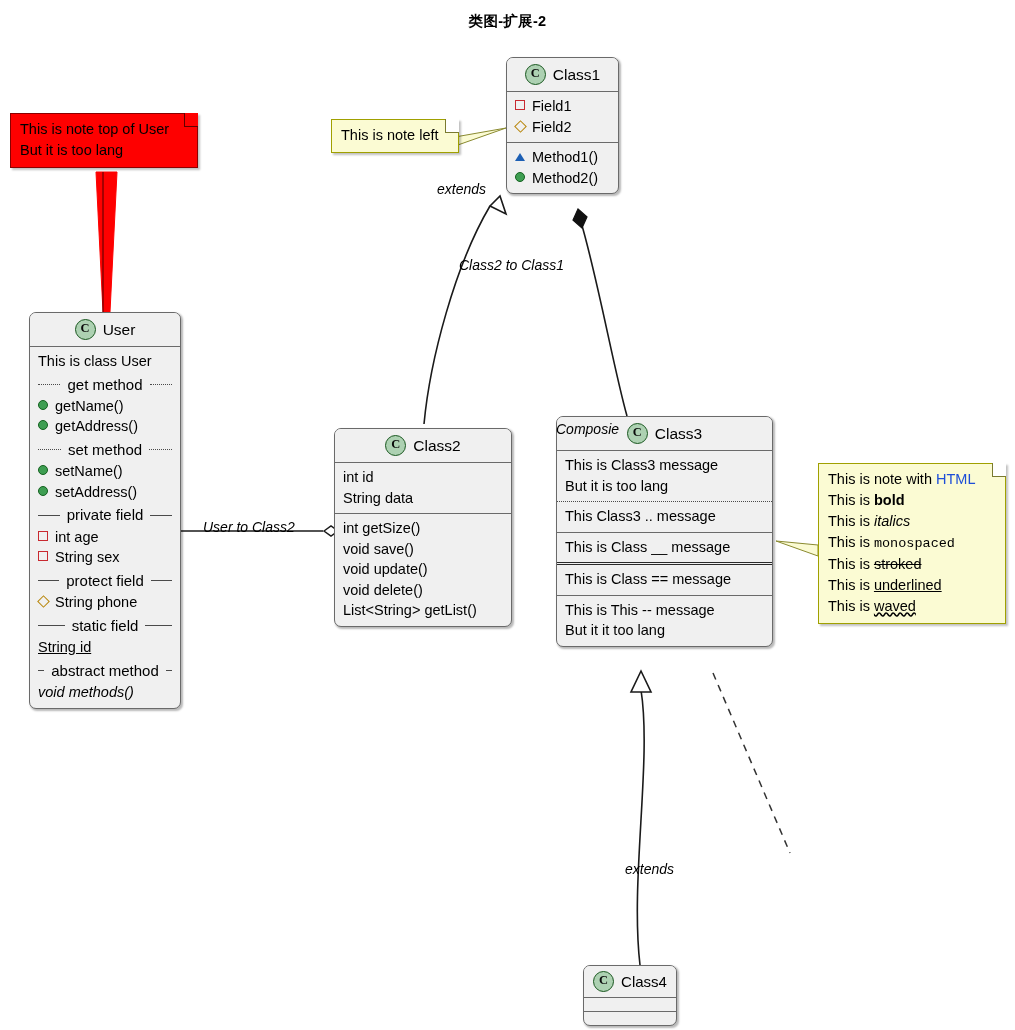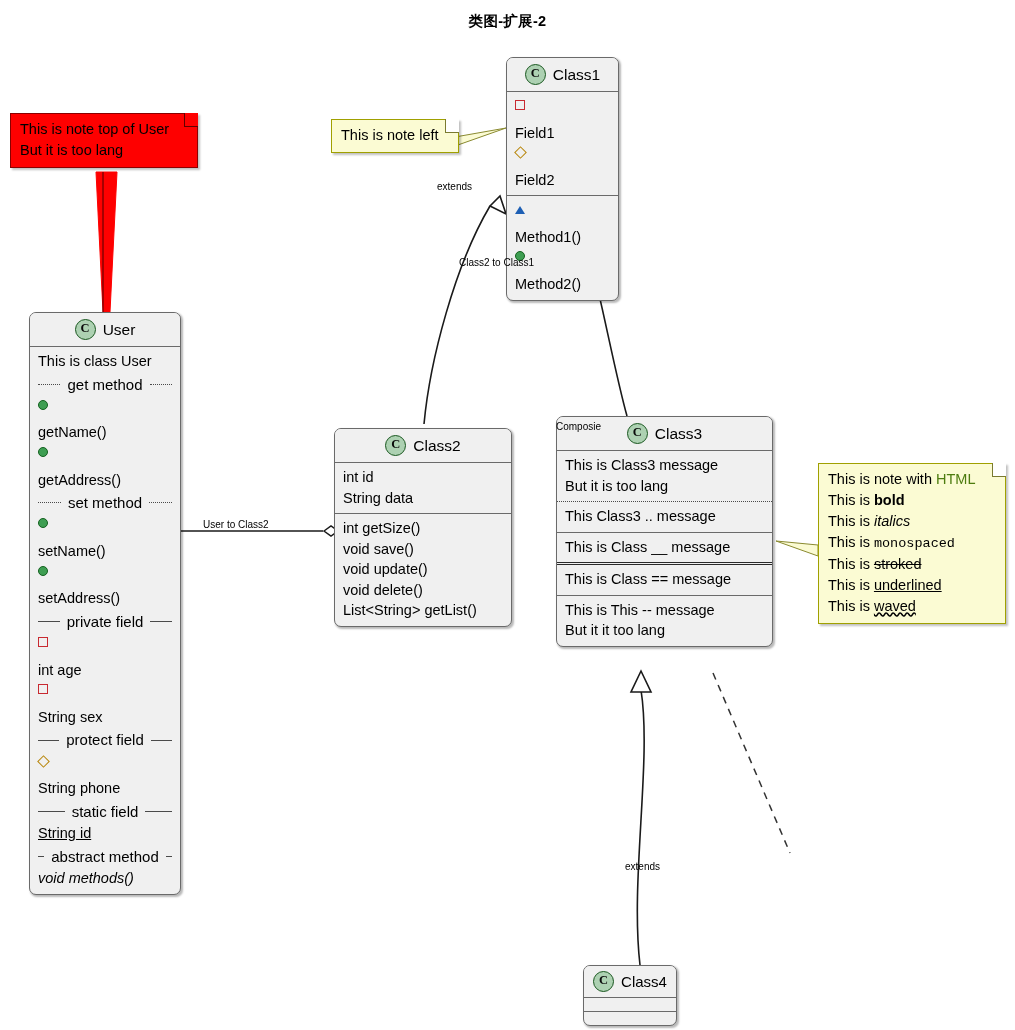--- a/index.html
+++ b/index.html
@@ -76,24 +76,23 @@
   .compartment {
     padding: 4px 8px 5px 8px;
     font-size: 14.5px;
     line-height: 1.42;
   }
   .compartment.empty { height: 13px; padding: 0; }
   .sep-solid  { border-top: 1px solid #6a6a6a; }
   .sep-double { border-top: 3px double #2a2a2a; }
   .row {
     display: flex;
-    align-items: flex-start;
+    align-items: flex-end;
     gap: 6px;
     white-space: nowrap;
-    flex-direction: column;
   }
   .row-text { white-space: nowrap; }
   .u-underline { text-decoration: underline; }
   .u-italic { font-style: italic; }
 
   
   .vis { flex: 0 0 auto; width: 11px; display: inline-block; position: relative; top: -1px; }
   .vis-private-sq {
     width: 8px; height: 8px;
     border: 1.4px solid #c82930;
@@ -166,28 +165,29 @@
     border-left: 1px solid #600000;
     border-bottom: 1px solid #600000;
   }
   .note-line { white-space: nowrap; }
   .html-bold { font-weight: bold; }
   .html-italic { font-style: italic; }
   .html-mono { font-family: "Liberation Mono", "DejaVu Sans Mono", monospace; font-size: 13.5px; }
   .html-strike { text-decoration: line-through; }
   .html-underline { text-decoration: underline; margin-top: 16px; }
   .html-wave { text-decoration: underline; text-decoration-style: wavy; text-underline-offset: 1px; }
-  .html-cyan { color: #4d7c0f; }
+  .html-cyan { color: #1d4ed8; }
 
   
   .edge-label {
     position: absolute;
-    font-size: 10px;
+    font-size: 14px;
     white-space: nowrap;
     background: transparent;
+    font-style: italic;
   }
 </style>
 </head>
 <body>
 
 <div id="canvas">
 
   <svg id="edges" viewBox="0 0 1015 1030" xmlns="http://www.w3.org/2000/svg">
 
     <path d="M 424 424 C 430 360 455 265 490 206" fill="none" stroke="#1a1a1a" stroke-width="1.6"></path>

